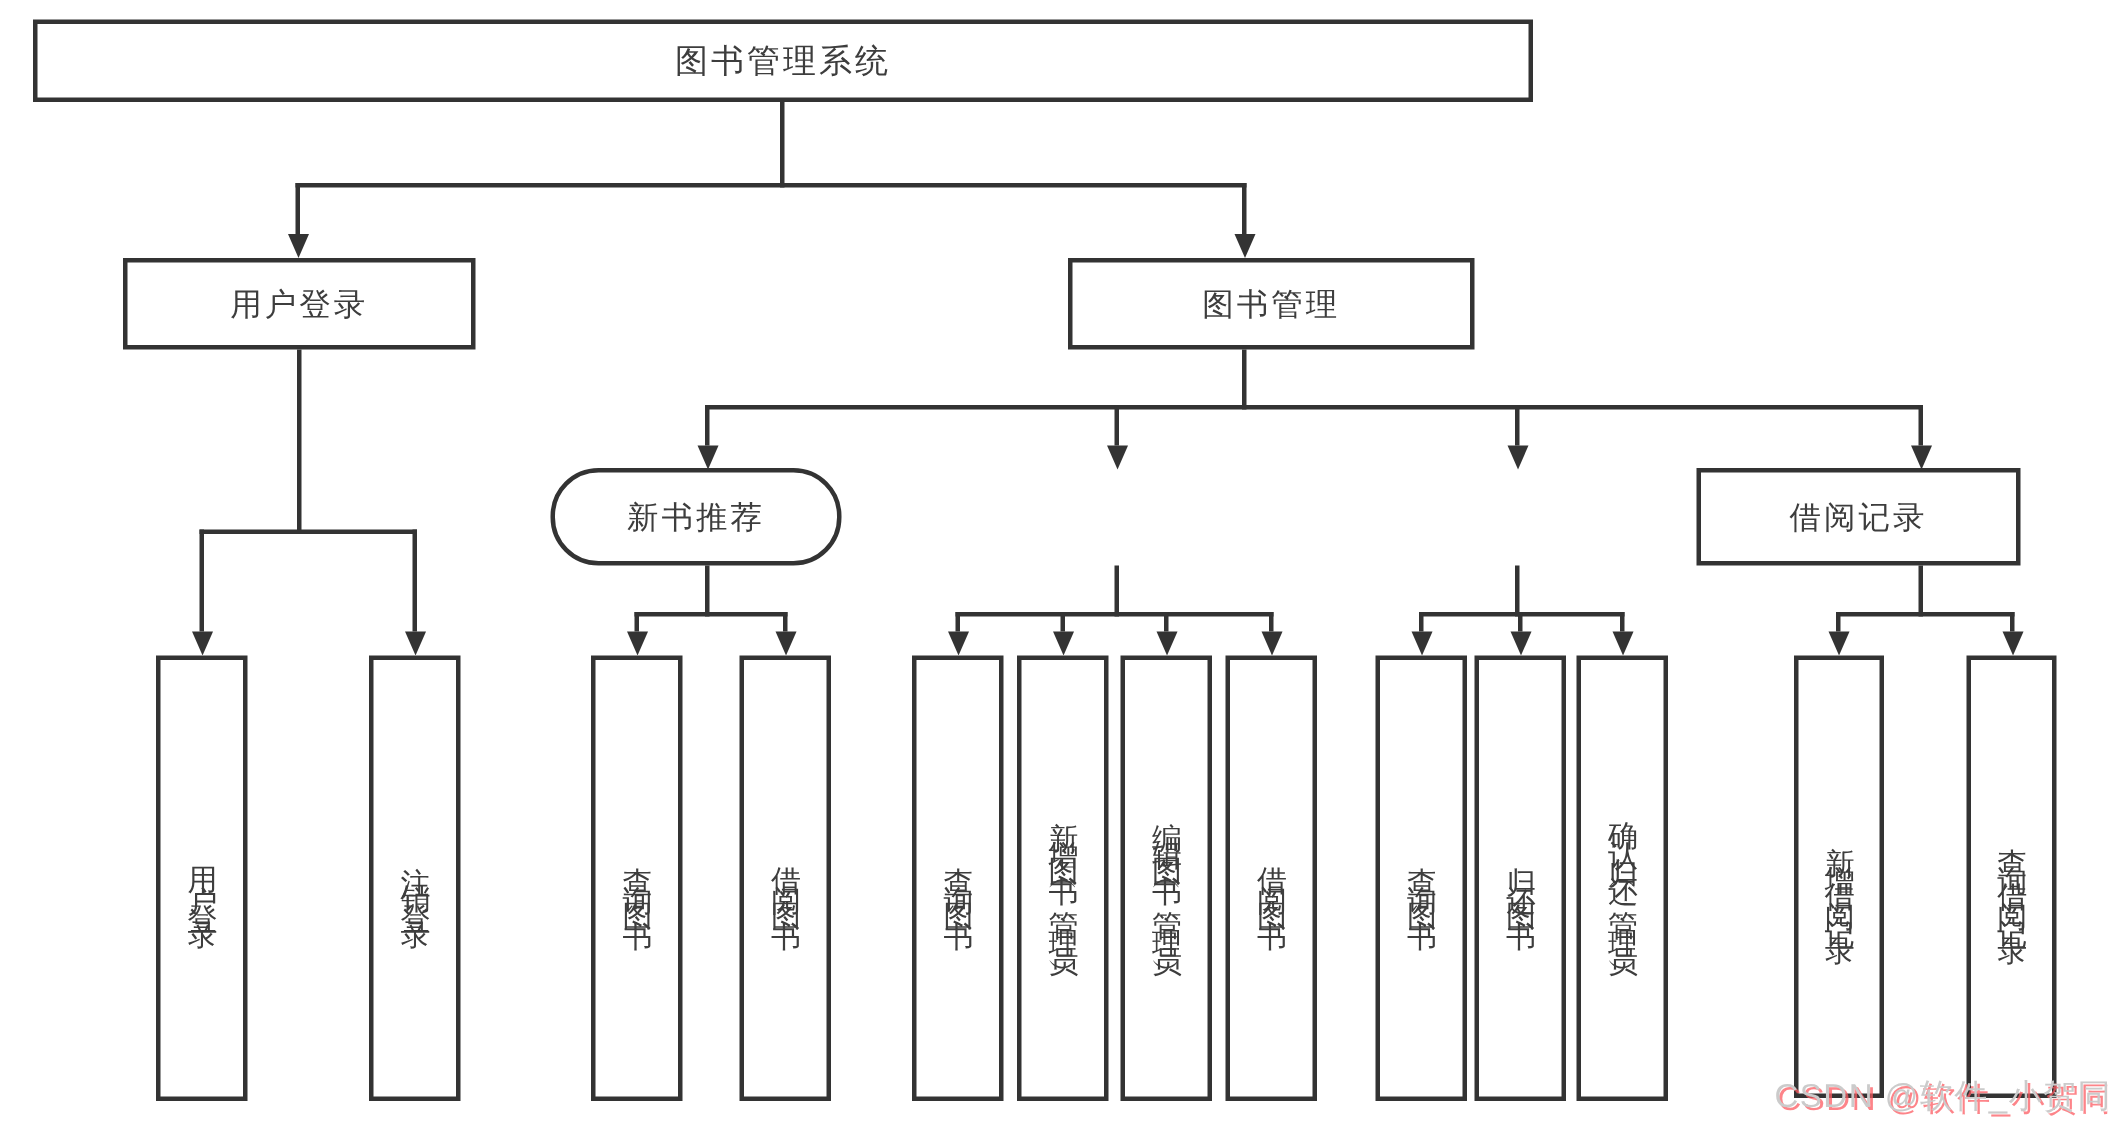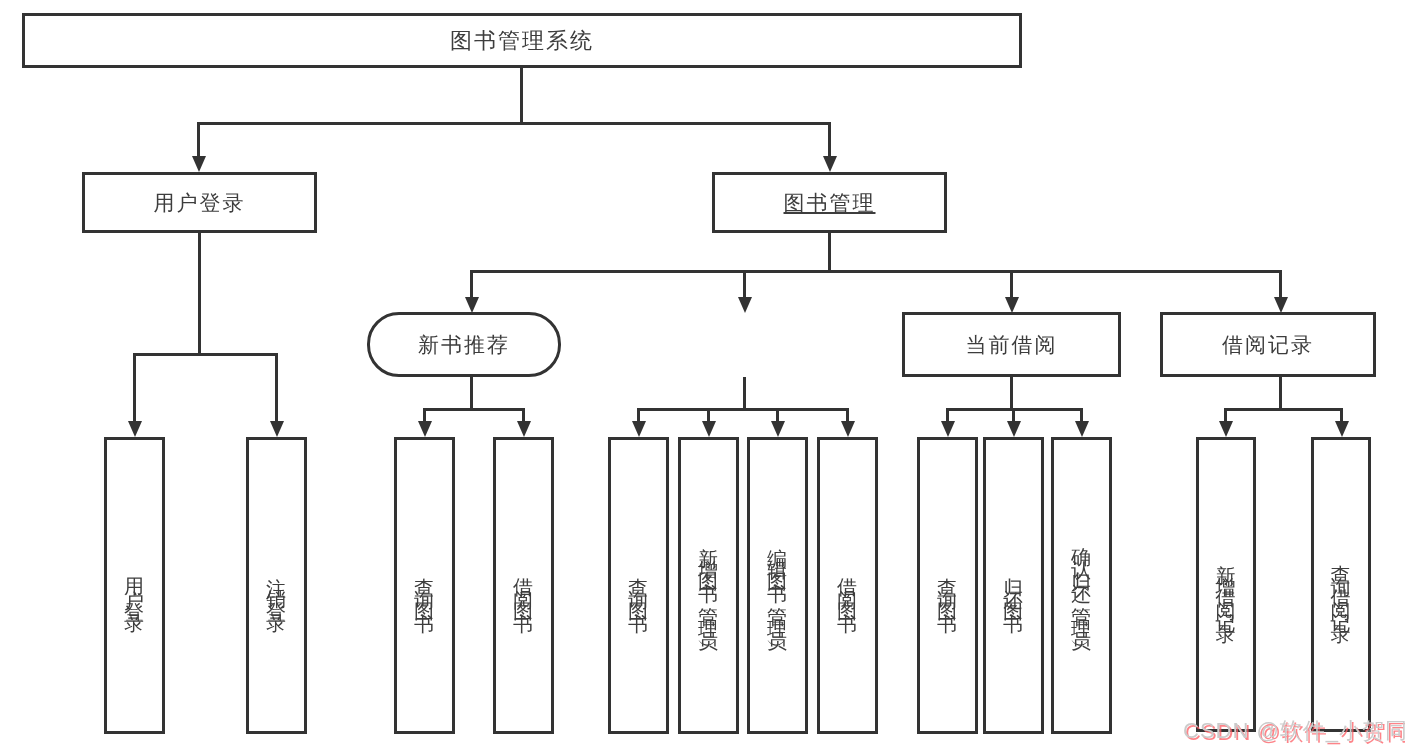--- a/index.html
+++ b/index.html
@@ -69,37 +69,36 @@
 <div class="canvas">
 
   <div class="node hbox root" style="left:22px; top:13px; width:1000px; height:55px;">图书管理系统</div>
 
   <div class="line" style="left:520px; top:68px; width:3px; height:57px;"></div>
   <div class="line" style="left:197px; top:122px; width:634px; height:3px;"></div>
   <div class="arrow" style="left:197px; top:122px; height:34px;"></div>
   <div class="arrow" style="left:828px; top:122px; height:34px;"></div>
 
   <div class="node hbox" style="left:82px; top:172px; width:235px; height:61px;">用户登录</div>
-  <div class="node hbox" style="left:712px; top:172px; width:235px; height:61px;text-decoration:underline;">图书管理</div>
+  <div class="node hbox" style="left:712px; top:172px; width:271px; height:61px;">图书管理</div>
 
   <div class="line" style="left:198px; top:233px; width:3px; height:123px;"></div>
   <div class="line" style="left:133px; top:353px; width:145px; height:3px;"></div>
   <div class="arrow" style="left:133px; top:353px; height:68px;"></div>
   <div class="arrow" style="left:275px; top:353px; height:68px;"></div>
 
   <div class="line" style="left:828px; top:233px; width:3px; height:40px;"></div>
   <div class="line" style="left:470px; top:270px; width:811px; height:3px;"></div>
   <div class="arrow" style="left:470px; top:270px; height:27px;"></div>
   <div class="arrow" style="left:743px; top:270px; height:27px;"></div>
   <div class="arrow" style="left:1010px; top:270px; height:27px;"></div>
   <div class="arrow" style="left:1279px; top:270px; height:27px;"></div>
 
   <div class="node hbox" style="left:367px; top:312px; width:194px; height:65px;border-radius:32px;">新书推荐</div>
-  <div class="node hbox" style="left:902px; top:312px; width:219px; height:65px;">当前借阅</div>
-  <div class="node hbox" style="left:1160px; top:312px; width:216px; height:65px;">借阅记录</div>
+  <div class="node hbox" style="left:1131px; top:312px; width:216px; height:65px;">借阅记录</div>
 
   <div class="line" style="left:470px; top:377px; width:3px; height:34px;"></div>
   <div class="line" style="left:423px; top:408px; width:102px; height:3px;"></div>
   <div class="arrow" style="left:423px; top:408px; height:13px;"></div>
   <div class="arrow" style="left:522px; top:408px; height:13px;"></div>
 
   <div class="line" style="left:743px; top:377px; width:3px; height:34px;"></div>
   <div class="line" style="left:637px; top:408px; width:212px; height:3px;"></div>
   <div class="arrow" style="left:637px; top:408px; height:13px;"></div>
   <div class="arrow" style="left:707px; top:408px; height:13px;"></div>

